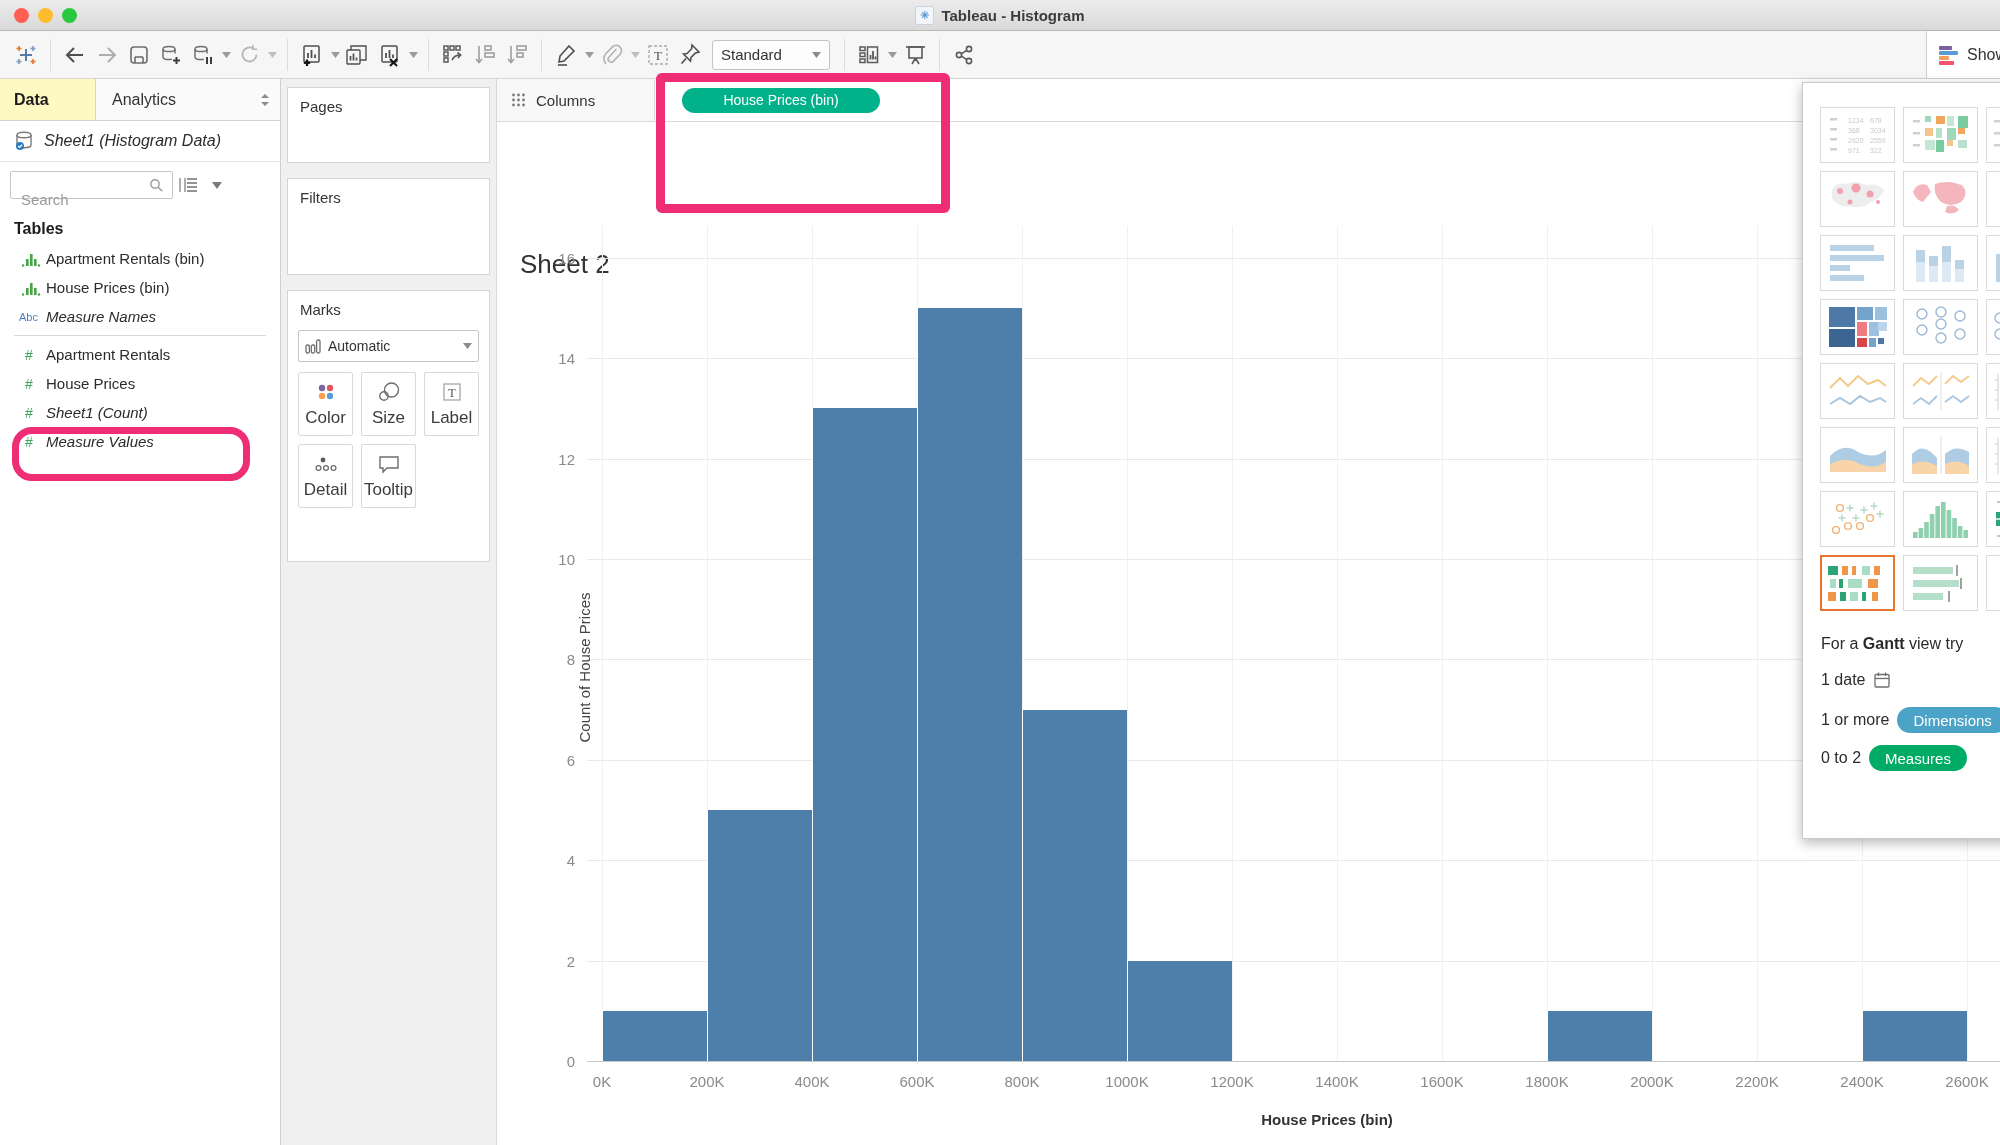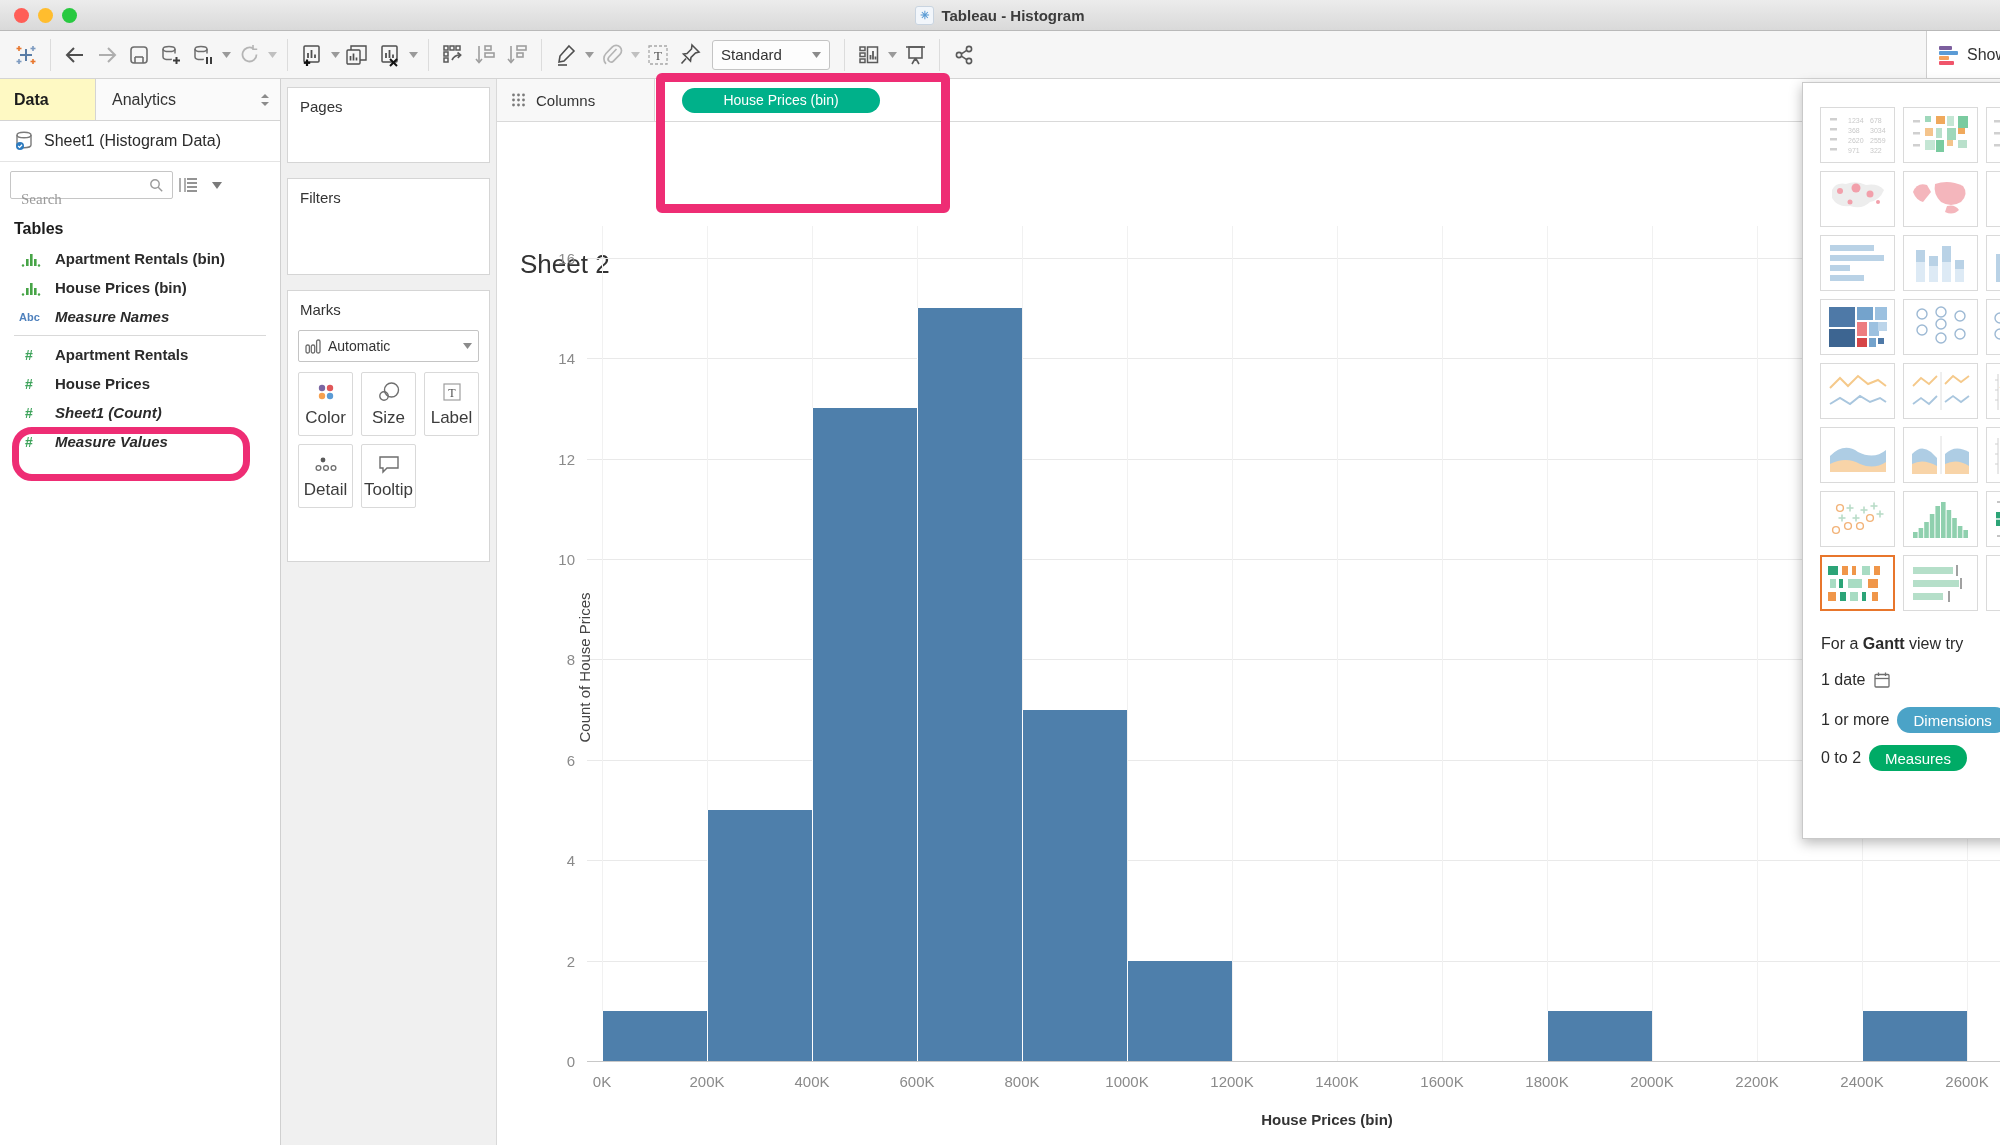--- a/index.html
+++ b/index.html
@@ -38,27 +38,27 @@
   
   .main{position:absolute;left:0;top:79px;width:2000px;height:1066px;display:flex;}
   .datapane{width:281px;flex:0 0 auto;background:#fff;border-right:1px solid #d0d0d0;box-sizing:border-box;position:relative;}
   .shelfcol{width:216px;flex:0 0 auto;background:#f0f0f0;border-right:1px solid #d9d9d9;box-sizing:border-box;padding:8px 6px;}
   .worksheet{flex:1;position:relative;background:#fff;}
 
   
   .tabs{display:flex;height:41px;border-bottom:1px solid #d4d4d4;}
   .tab-data{width:96px;display:flex;align-items:center;padding-left:14px;box-sizing:border-box;font-size:16px;font-weight:bold;color:#1c1c1c;background:#fef9c3;border-right:1px solid #d4d4d4;}
   .tab-analytics{flex:1;display:flex;align-items:center;justify-content:space-between;padding:0 10px 0 16px;font-size:16px;color:#333;background:#fafafa;}
-  .conn-row{display:flex;align-items:center;gap:9px;height:40px;padding-left:13px;border-bottom:1px solid #e4e4e4;font-size:16px;color:#2b2b2b;}
+  .conn-row{display:flex;align-items:center;gap:9px;height:40px;padding-left:13px;border-bottom:1px solid #e4e4e4;font-size:16px;color:#2b2b2b;font-style:italic;}
   .search-row{display:flex;align-items:center;height:46px;padding-left:10px;gap:6px;}
   .search-input{width:163px;height:28px;border:1px solid #c6c6c6;border-radius:2px;display:flex;align-items:center;padding:0 8px;box-sizing:border-box;background:#fff;}
-  .search-input input{border:none;outline:none;flex:1;font-size:15px;color:#333;font-family:Liberation Serif, serif;background:transparent;width:100px;margin-top:29px;}
+  .search-input input{border:none;outline:none;flex:1;font-size:15px;color:#333;font-family:Liberation Sans, sans-serif;background:transparent;width:100px;margin-top:29px;}
   .search-input input::placeholder{color:#9a9a9a;}
   .tables-header{padding:12px 0 6px 14px;font-size:16px;font-weight:bold;color:#1c1c1c;}
-  .field-row{display:flex;align-items:center;height:29px;padding-left:18px;gap:11px;font-size:15px;color:#2b2b2b;font-weight:bold;}
+  .field-row{display:flex;align-items:center;height:29px;padding-left:18px;gap:2px;font-size:15px;color:#2b2b2b;}
   .field-row.italic .flabel{font-style:italic;}
   .ficon{width:26px;display:flex;justify-content:center;flex:0 0 auto;}
   .fsep{height:1px;background:#d9d9d9;margin:4px 14px 4px 14px;}
 
   
   .card{background:#fff;border:1px solid #d5d5d5;box-sizing:border-box;margin-bottom:15px;}
   .card-label{font-size:15px;color:#333;padding:10px 0 0 12px;}
   .card.pages{height:76px;}
   .card.filters{height:97px;}
   .card.marks{height:272px;}

